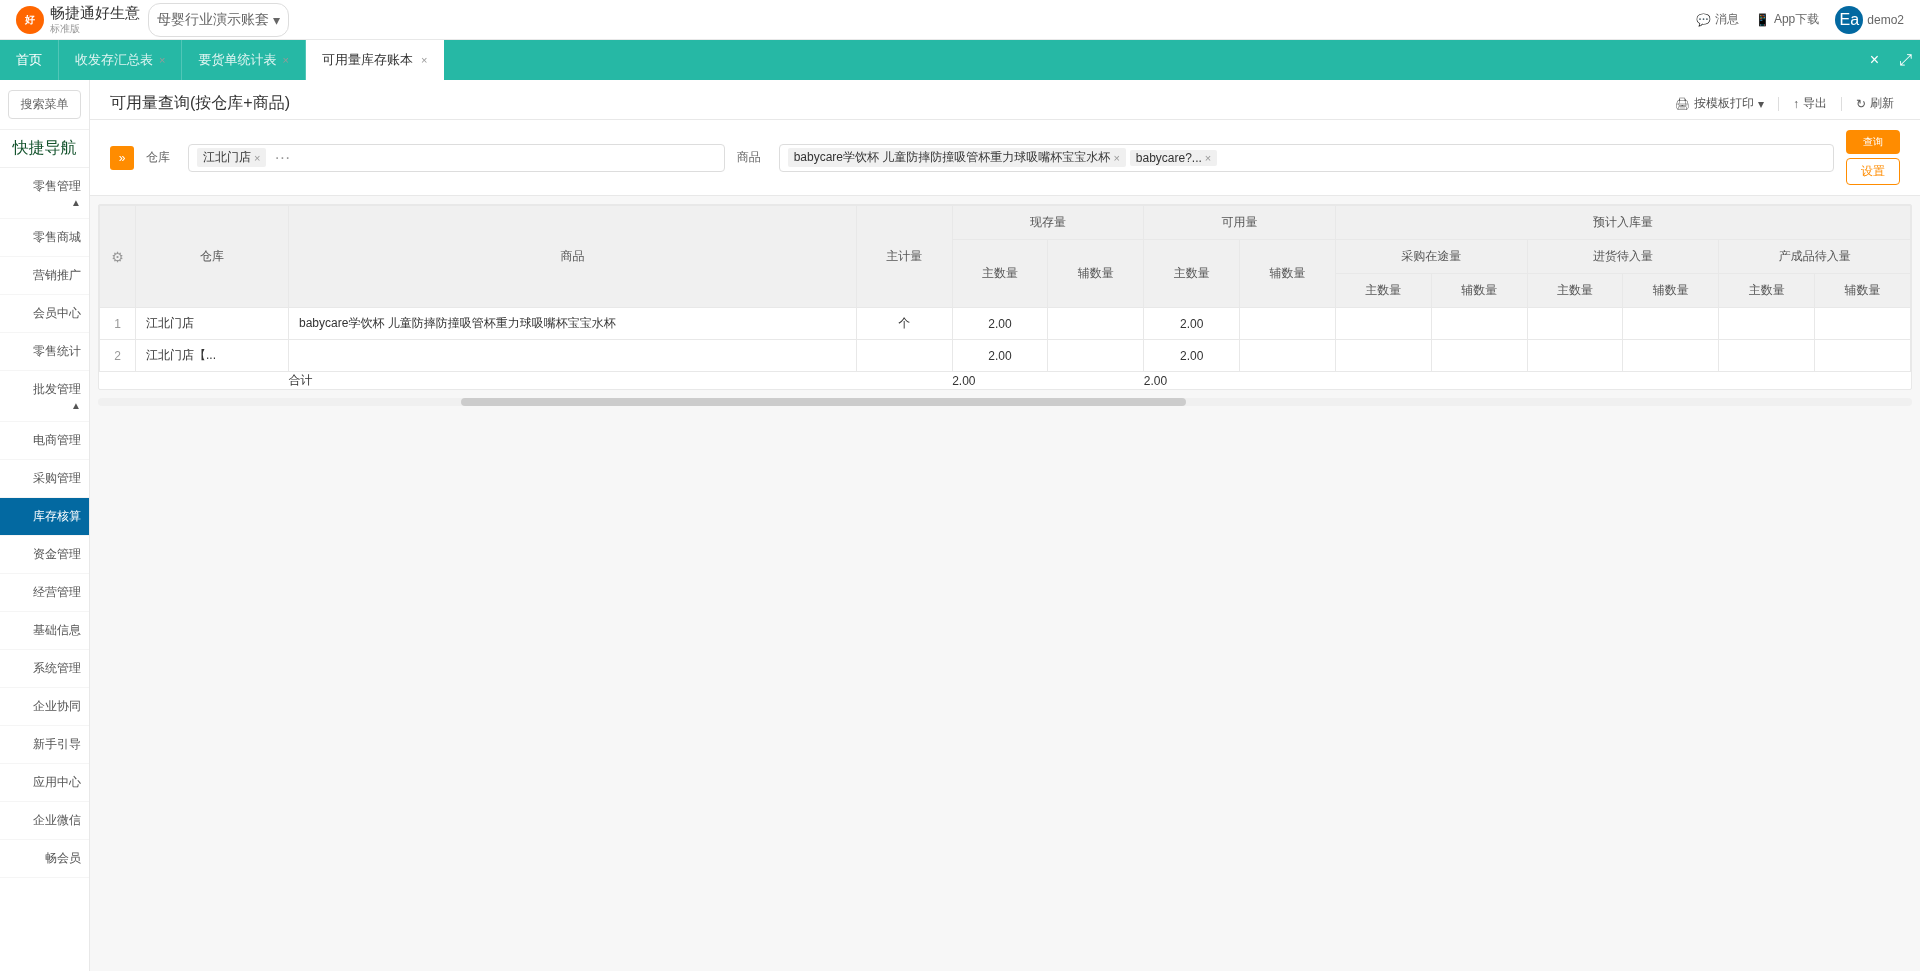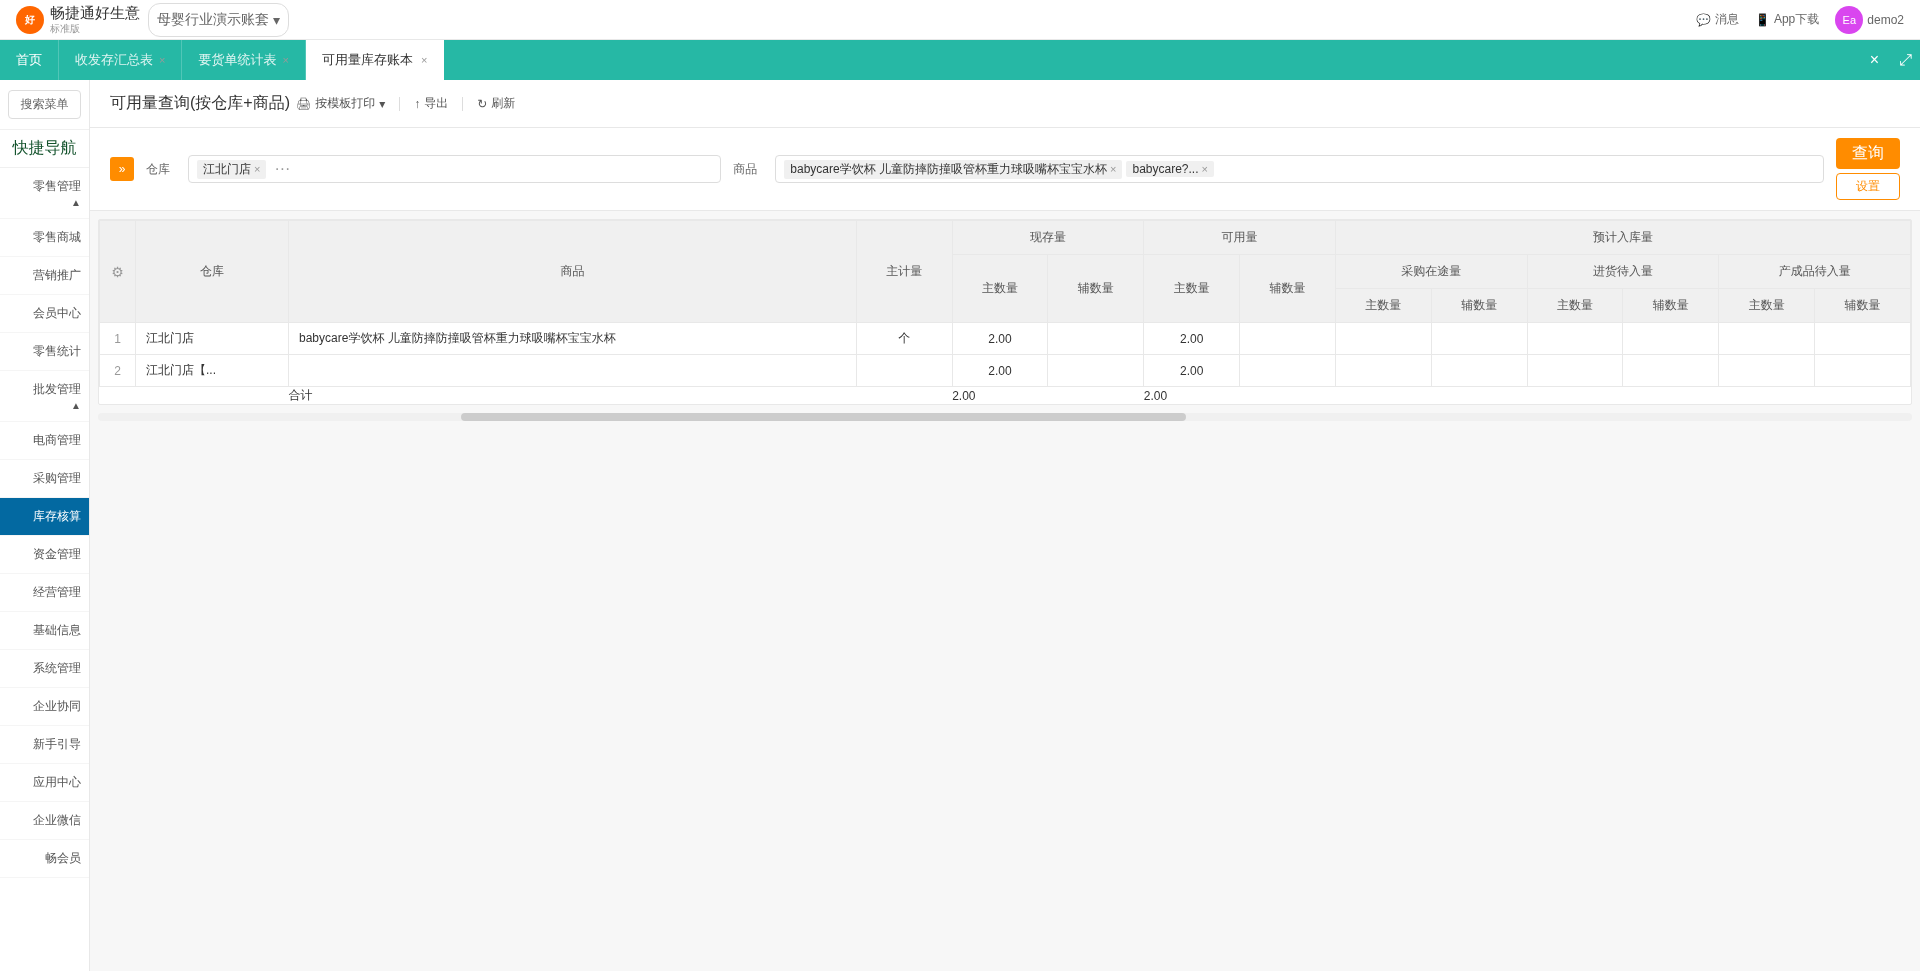--- a/index.html
+++ b/index.html
@@ -8,21 +8,21 @@
     
     .top-bar { background: #fff; height: 40px; display: flex; align-items: center; justify-content: space-between; padding: 0 16px; border-bottom: 1px solid #e8e8e8; }
     .top-bar-left { display: flex; align-items: center; gap: 8px; }
     .logo-area { display: flex; align-items: center; gap: 6px; }
     .logo-icon { width: 28px; height: 28px; background: #ff6600; border-radius: 50%; display: flex; align-items: center; justify-content: center; color: white; font-size: 10px; font-weight: bold; }
     .logo-text { font-size: 15px; color: #333; line-height: 1.2; }
     .logo-sub { font-size: 10px; color: #999; }
     .template-selector { display: flex; align-items: center; gap: 4px; border: 1px solid #ddd; border-radius: 12px; padding: 7px 8px; font-size: 14px; color: #666; cursor: pointer; min-width: 140px; }
     .top-bar-right { display: flex; align-items: center; gap: 16px; }
     .top-bar-btn { display: flex; align-items: center; gap: 4px; font-size: 12px; color: #666; cursor: pointer; }
-    .avatar { width: 28px; height: 28px; border-radius: 50%; background: #d946ef; display: flex; align-items: center; justify-content: center; color: white; font-size: 11px; }
+    .avatar { width: 28px; height: 28px; border-radius: 50%; background: #0369a1; display: flex; align-items: center; justify-content: center; color: white; font-size: 16px; }
 
     
     .nav-tabs { background: #26b8a5; display: flex; align-items: center; height: 40px; padding: 0 0 0 0; }
     .nav-tab { display: flex; align-items: center; gap: 6px; padding: 0 16px; height: 40px; font-size: 13px; color: rgba(255,255,255,0.85); cursor: pointer; border-right: 1px solid rgba(255,255,255,0.2); }
     .nav-tab.active { background: #fff; color: #333; gap: 8px; }
     .nav-tab .close-btn { font-size: 11px; color: #999; cursor: pointer; }
     .nav-tab-home { color: white; font-weight: normal; justify-content: center; }
     .nav-close-all { margin-left: auto; color: white; padding: 0 12px; cursor: pointer; font-size: 16px; }
     .nav-expand { color: white; padding: 0 8px; cursor: pointer; font-size: 16px; }
 
@@ -34,37 +34,37 @@
     .sidebar-search { padding: 10px 8px; border-bottom: 1px solid #f0f0f0; }
     .sidebar-search-btn { width: 100%; background: none; border: 1px solid #ddd; border-radius: 4px; padding: 5px; font-size: 12px; color: #666; cursor: pointer; text-align: center; }
     .sidebar-nav-btn { padding: 8px; text-align: center; font-size: 16px; color: #14532d; cursor: pointer; border-bottom: 1px solid #f0f0f0; }
     .sidebar-item { padding: 10px 8px; text-align: center; font-size: 12px; color: #555; cursor: pointer; border-bottom: 1px solid #f5f5f5; display: flex; flex-direction: column; align-items: flex-end; gap: 3px; }
     .sidebar-item.active { background: #0369a1; color: white; }
     .sidebar-item.has-arrow { display: flex; flex-direction: column; justify-content: center; gap: 2px; }
     .sidebar-arrow { font-size: 10px; }
 
     
     .content { flex: 1; overflow: auto; padding: 0; background: #f7f7f7; }
-    .page-header { background: #fff; padding: 12px 20px 12px; display: flex; align-items: center; border-bottom: 1px solid #e8e8e8; }
+    .page-header { background: #fff; padding: 12px 20px 4px; display: flex; align-items: center; justify-content: space-between; border-bottom: 1px solid #e8e8e8; }
     .page-title { font-size: 16px; font-weight: 500; color: #333; }
     .page-actions { display: flex; align-items: center; gap: 8px; }
     .action-btn { display: flex; align-items: center; gap: 4px; font-size: 12px; color: #555; cursor: pointer; padding: 3px 6px; }
     .divider-v { width: 1px; height: 14px; background: #ddd; }
 
     
     .filter-bar { background: #fff; padding: 10px 20px; display: flex; align-items: center; gap: 12px; border-bottom: 1px solid #e8e8e8; margin-bottom: 8px; }
     .filter-toggle { width: 24px; height: 24px; background: #ff8c00; border-radius: 3px; display: flex; align-items: center; justify-content: center; color: white; cursor: pointer; font-size: 12px; }
     .filter-label { font-size: 12px; color: #666; min-width: 30px; }
     .filter-tags { display: flex; align-items: center; gap: 4px; flex: 1; border: 1px solid #ddd; border-radius: 4px; padding: 3px 8px; min-height: 28px; flex-wrap: wrap; }
     .filter-tag { display: flex; align-items: center; gap: 3px; background: #f0f0f0; border-radius: 2px; padding: 1px 6px; font-size: 12px; color: #333; }
     .filter-tag .tag-close { color: #999; cursor: pointer; font-size: 11px; }
     .filter-dots { color: #999; cursor: pointer; font-size: 16px; margin-left: 4px; }
     .filter-product-tags { display: flex; align-items: center; gap: 4px; flex: 2; border: 1px solid #ddd; border-radius: 4px; padding: 3px 8px; min-height: 28px; }
     .filter-actions { display: flex; flex-direction: column; gap: 4px; }
-    .btn-query { background: #ff8c00; color: white; border: none; border-radius: 4px; padding: 5px 16px; font-size: 16px; cursor: pointer; }
+    .btn-query { background: #ff8c00; color: white; border: none; border-radius: 4px; padding: 5px 16px; font-size: 10px; cursor: pointer; }
     .btn-setting { background: #fff; color: #ff8c00; border: 1px solid #ff8c00; border-radius: 4px; padding: 4px 14px; font-size: 12px; cursor: pointer; }
 
     
     .table-container { background: #fff; margin: 0 8px 8px; border: 1px solid #e8e8e8; border-radius: 2px; }
     table { width: 100%; border-collapse: collapse; font-size: 12px; }
     thead tr th { background: #f5f5f5; padding: 8px 10px; text-align: center; border: 1px solid #e8e8e8; color: #555; font-weight: 500; white-space: nowrap; }
     thead tr.th-group th { background: #f0f0f0; }
     tbody tr td { padding: 7px 10px; border: 1px solid #e8e8e8; text-align: center; color: #333; }
     .row-number { color: #999; }
     td.text-left { text-align: left; }

